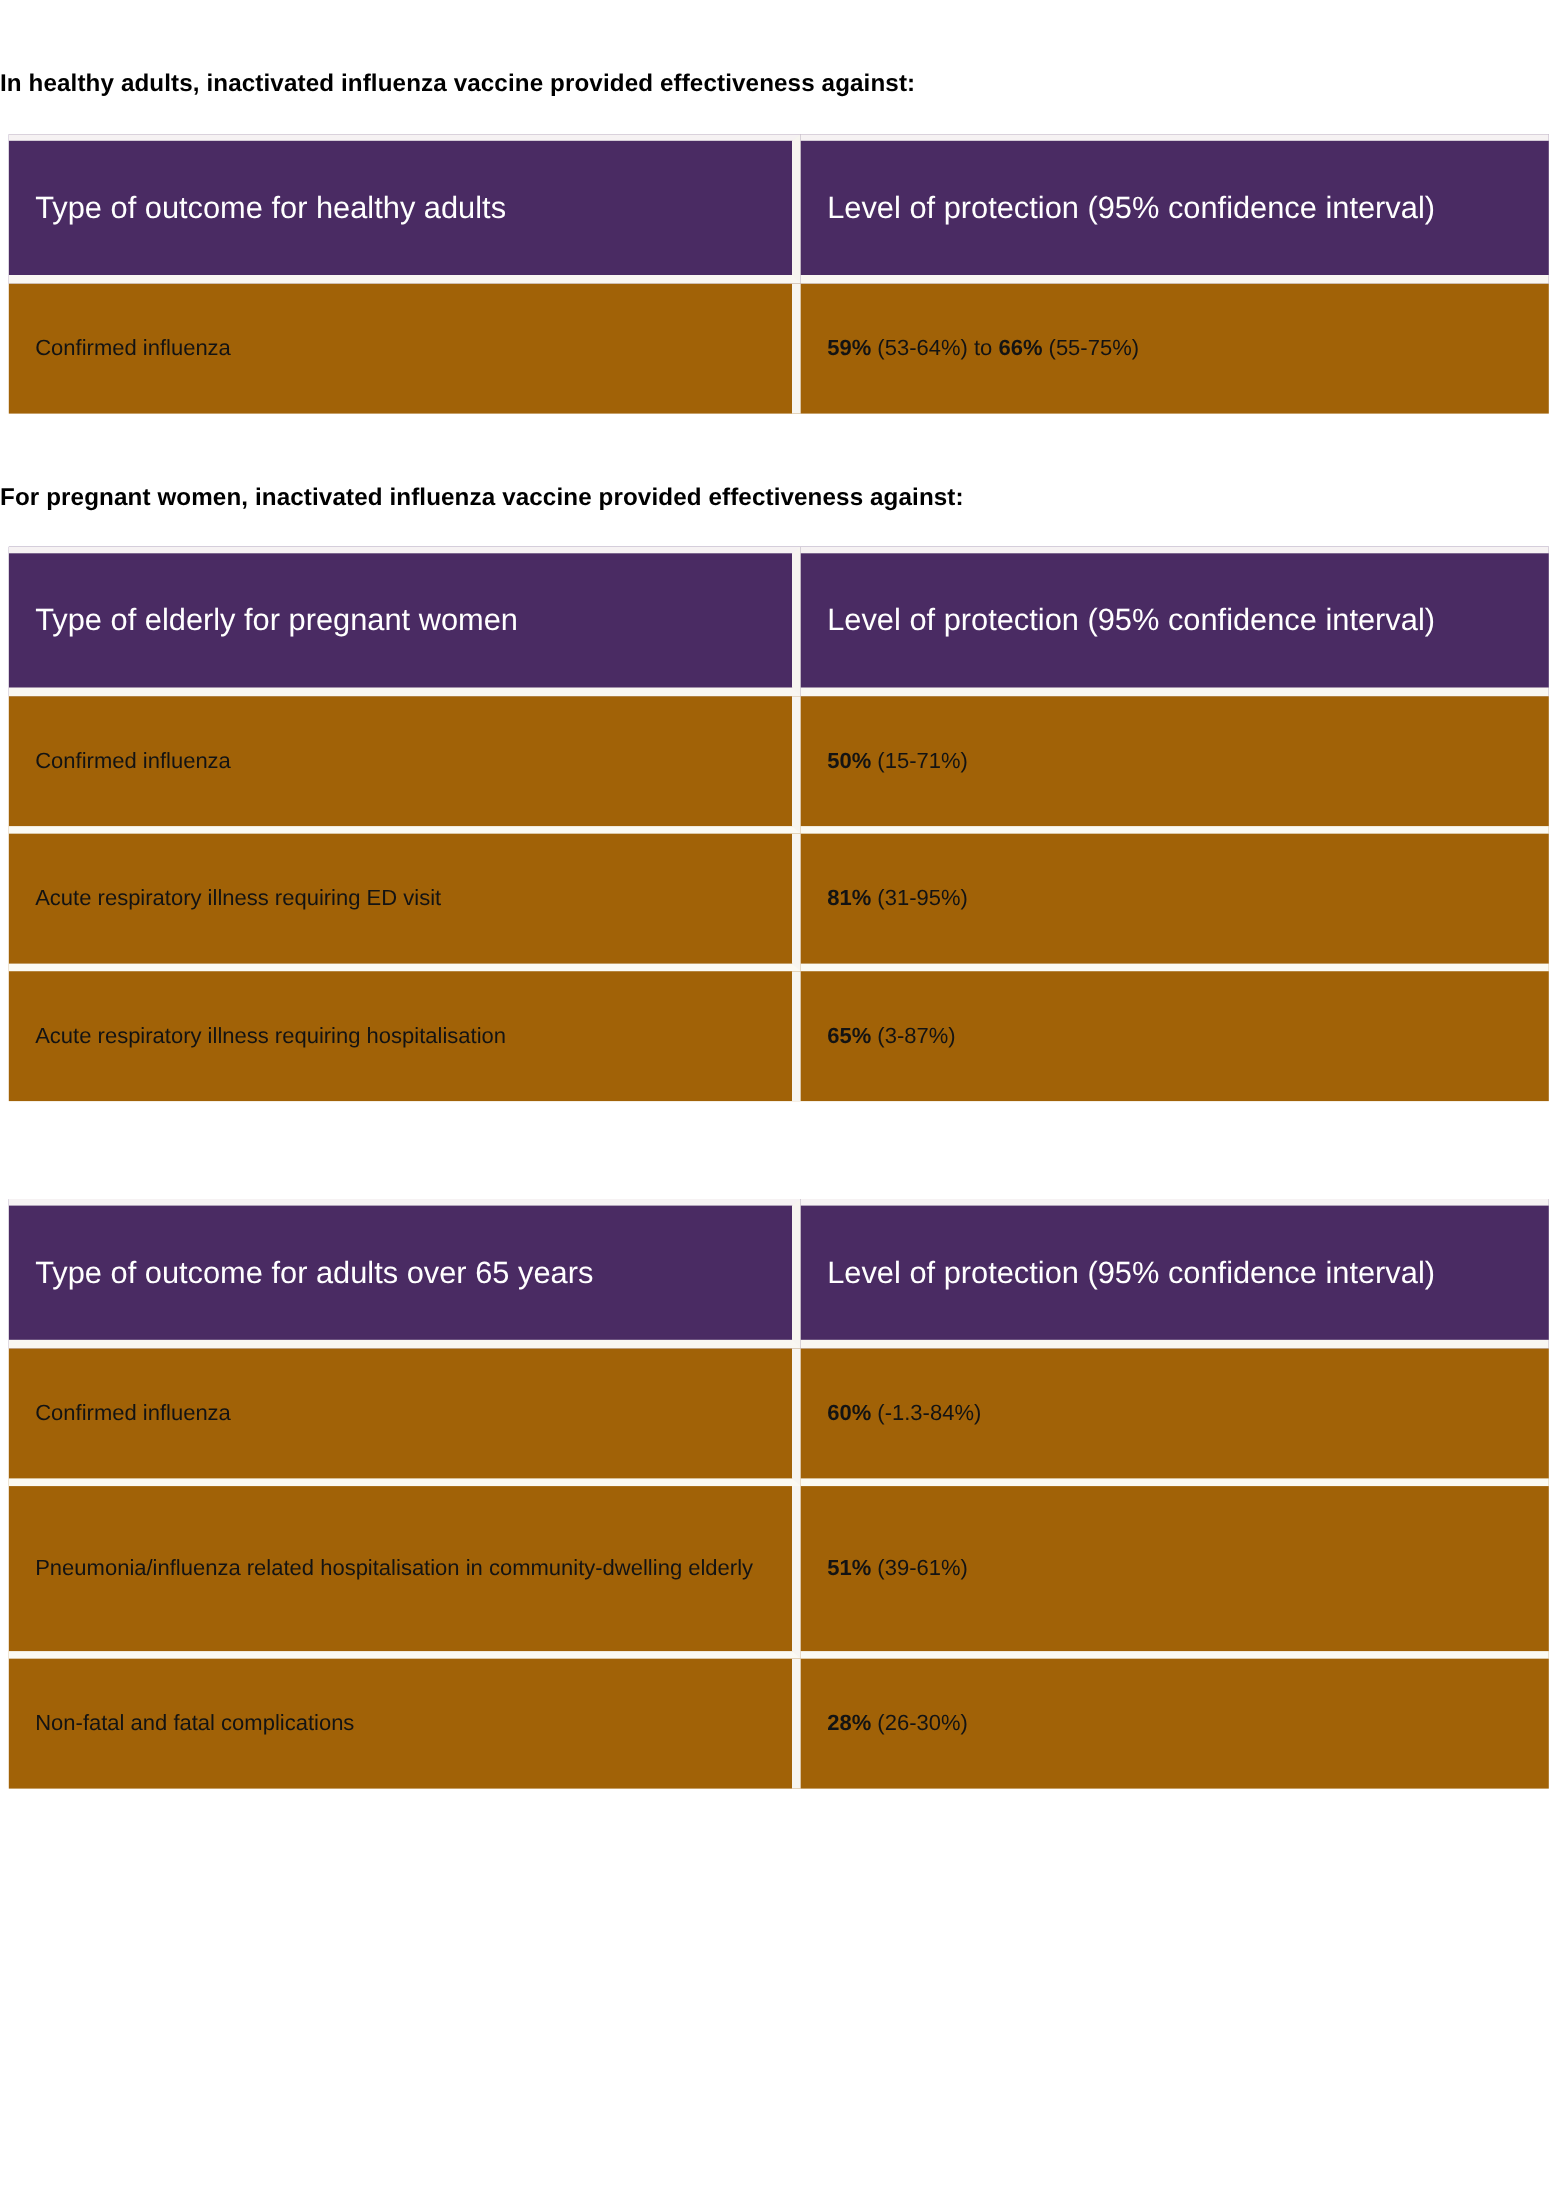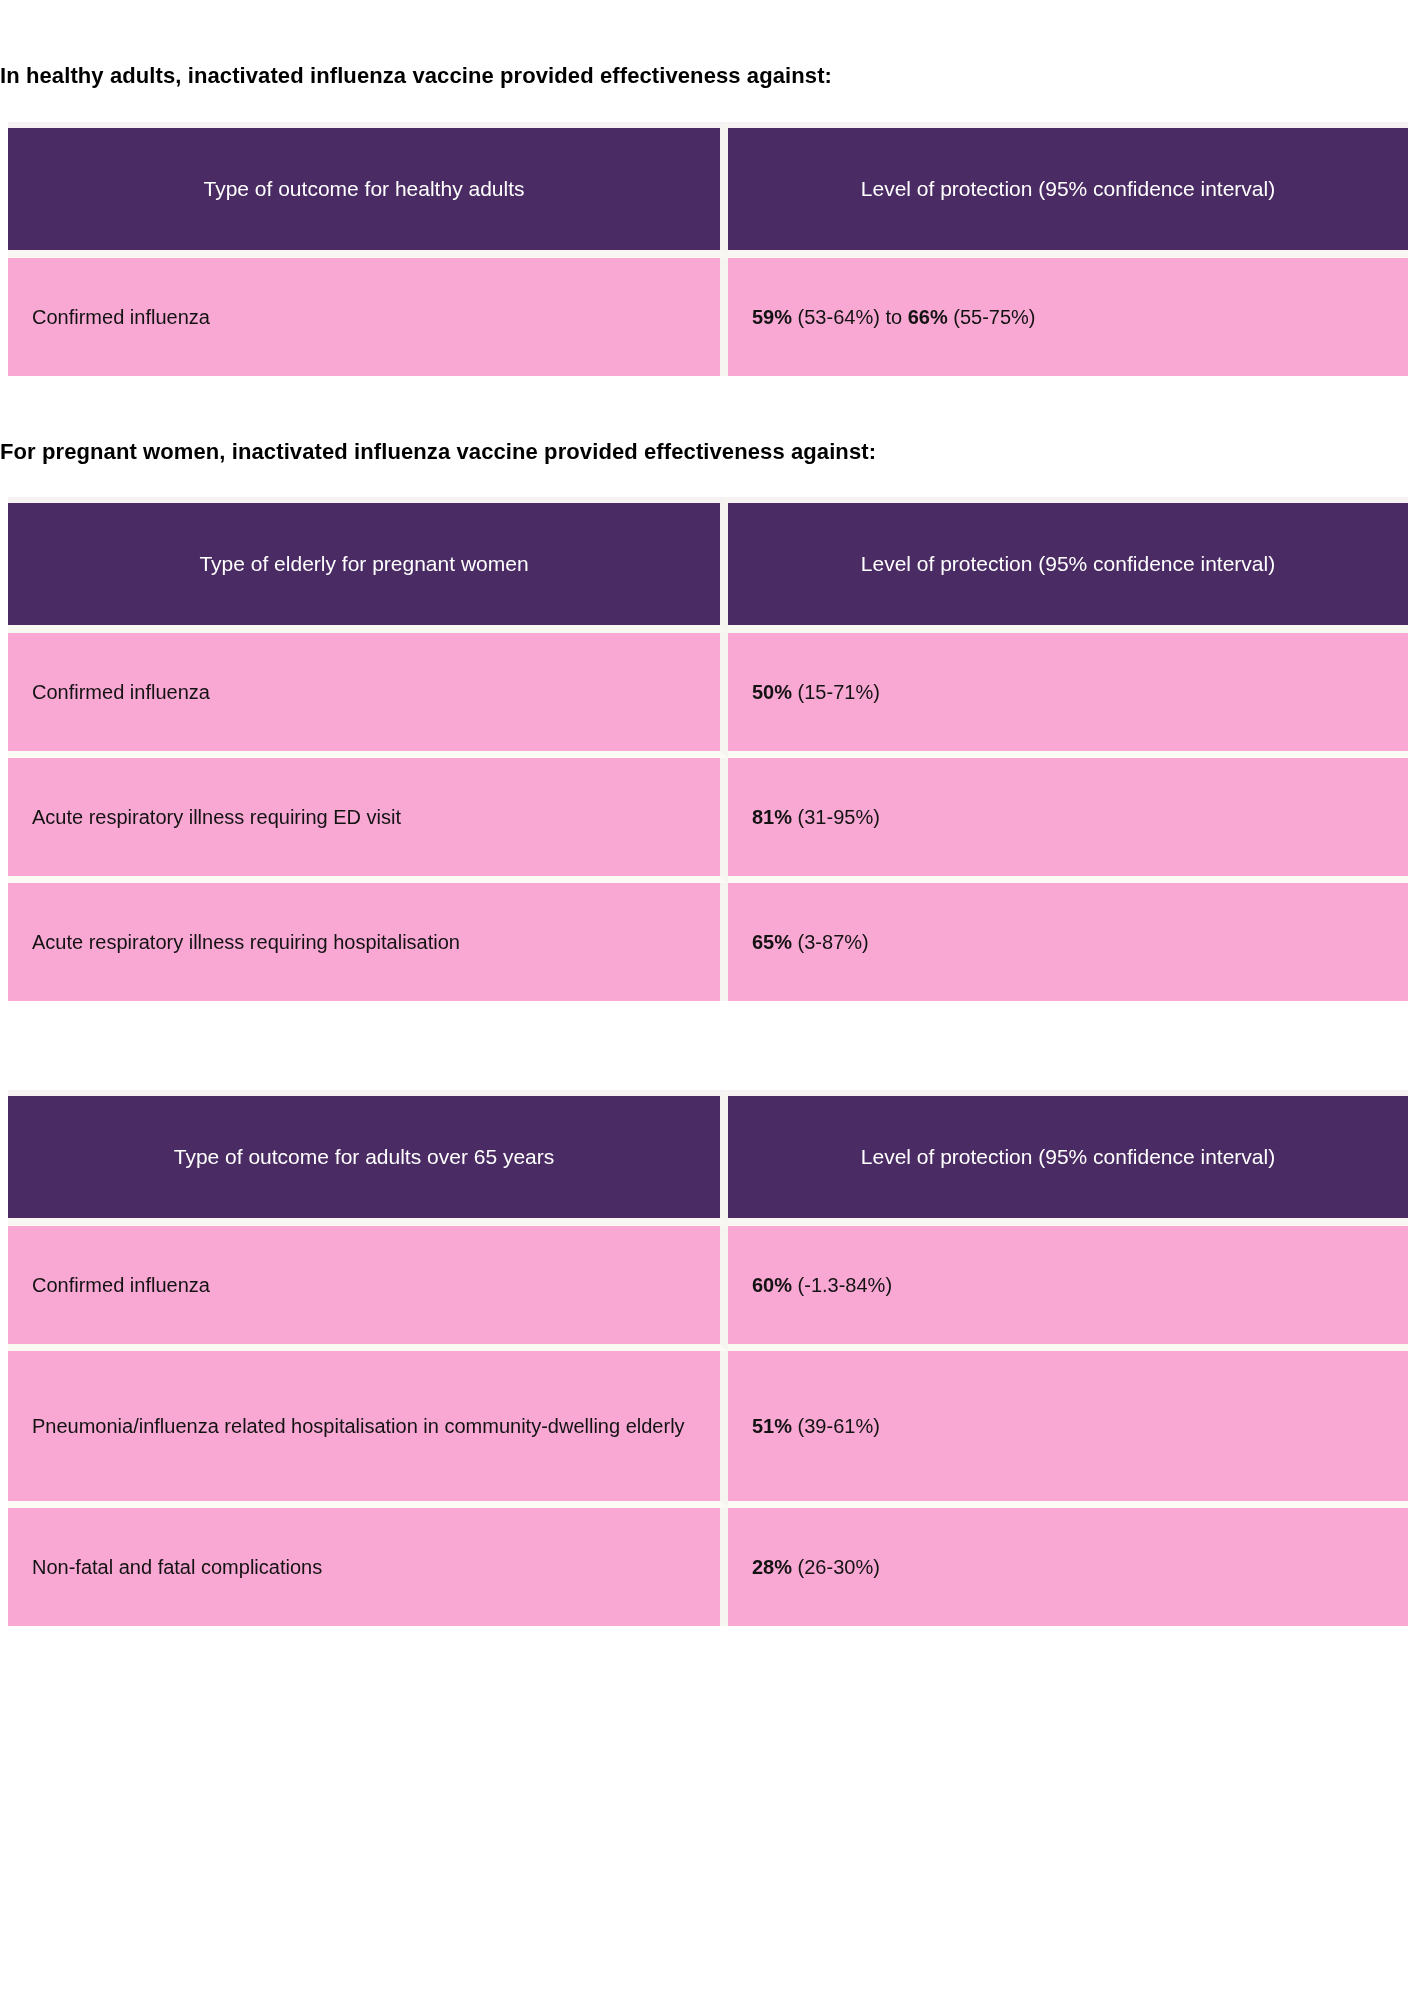--- a/index.html
+++ b/index.html
@@ -41,35 +41,35 @@
     border-spacing: 0;
     table-layout: fixed;
   }
   .vtable col.c1 { width: 720px; }
   .vtable col.c2 { width: 680px; }
 
   .vtable thead th {
     background: #4A2B63;
     color: #ffffff;
     font-weight: normal;
-    font-size: 21px;
-    text-align: center;
+    font-size: 28px;
+    text-align: left;
     vertical-align: middle;
     height: 122px;
     padding: 0 24px;
     border-right: 8px solid #F7F5F0;
     border-bottom: 8px solid #F9F7F2;
     border-top: 6px solid #F6F2F3;
   }
   .vtable thead th:last-child {
     border-right: none;
   }
 
   .vtable tbody td {
-    background: #f9a8d4;
+    background: #a16207;
     color: #131313;
     font-size: 20px;
     vertical-align: middle;
     padding: 0 24px;
     height: 118px;
     border-right: 8px solid #F7F5F0;
     border-bottom: 7px solid #FBFAF3;
     line-height: 1.5;
   }
   .vtable tbody td:last-child {

